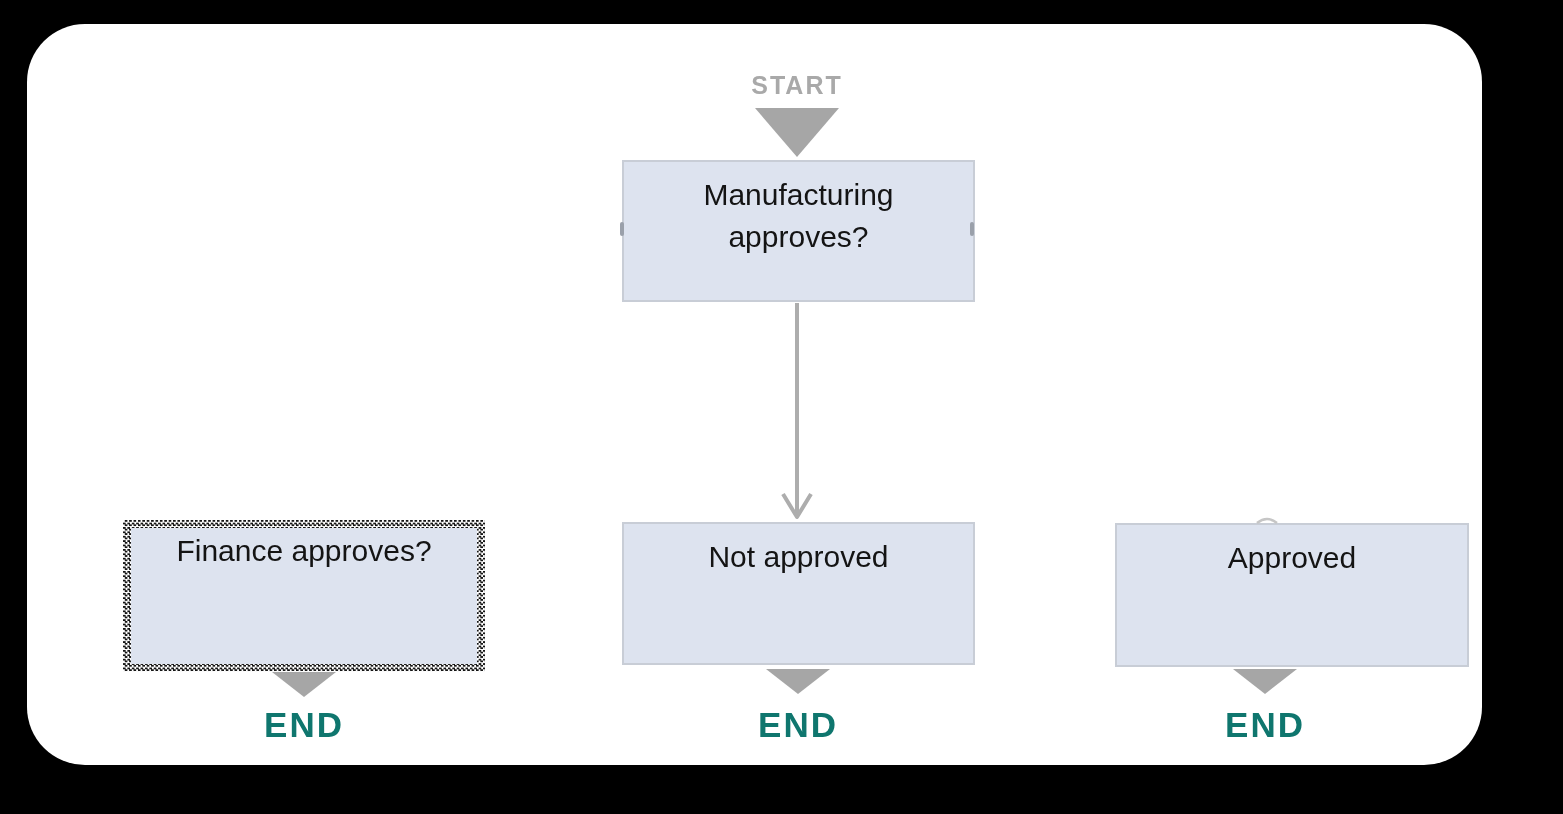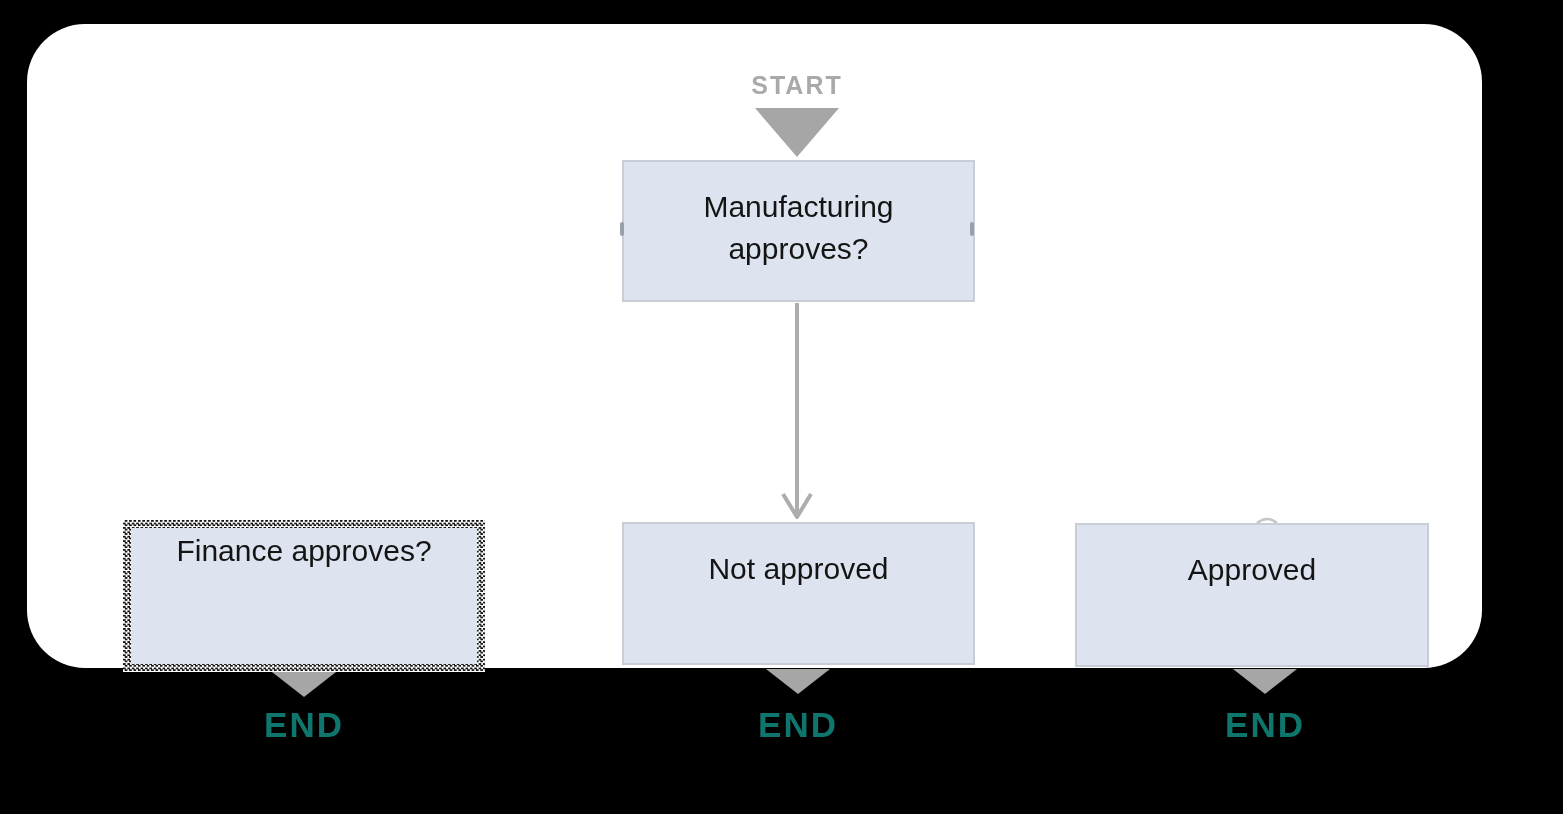--- a/index.html
+++ b/index.html
@@ -9,21 +9,21 @@
     height: 814px;
     background: #000000;
     font-family: "Liberation Sans", sans-serif;
     overflow: hidden;
   }
   #slide-canvas {
     position: absolute;
     left: 27px;
     top: 24px;
     width: 1455px;
-    height: 644px;
+    height: 741px;
     background: #ffffff;
     border-radius: 58px;
   }
   
   .abs { position: absolute; }
   .cx  { transform: translateX(-50%); }
 
   
   .marker-label {
     color: #a9a9a9;
@@ -63,26 +63,26 @@
 
   
   .node {
     box-sizing: border-box;
     background: #dde3ef;
     border: 2px solid #c8cdd6;
     text-align: center;
     color: #141414;
     font-size: 30px;
     line-height: 42px;
-    padding-top: 24px;
+    padding-top: 12px;
   }
   #node-manufacturing { left: 595px; top: 136px; width: 353px; height: 142px; }
   #node-manufacturing .node-label { display: inline-block; max-width: 280px; }
   #node-not-approved  { left: 595px; top: 498px; width: 353px; height: 143px; }
-  #node-approved      { left: 1048px; top: 499px; width: 354px; height: 144px; }
+  #node-approved      { left: 1088px; top: 499px; width: 354px; height: 144px; }
 
   
   #node-finance-selection {
     left: 96px;
     top: 496px;
     width: 362px;
     height: 152px;
     box-sizing: border-box;
     padding: 8px;
     background: conic-gradient(#141414 25%, #ffffff 0 50%, #141414 0 75%, #ffffff 0) 0 0 / 4.4px 4.4px;

